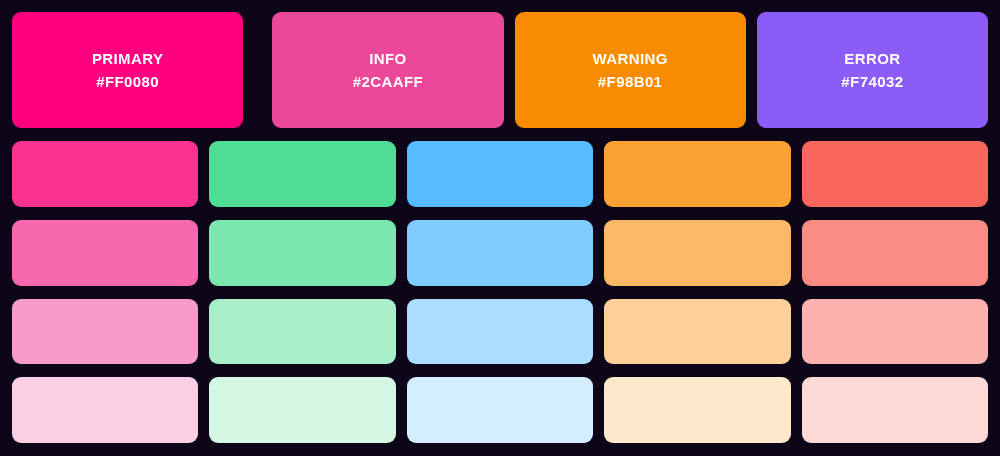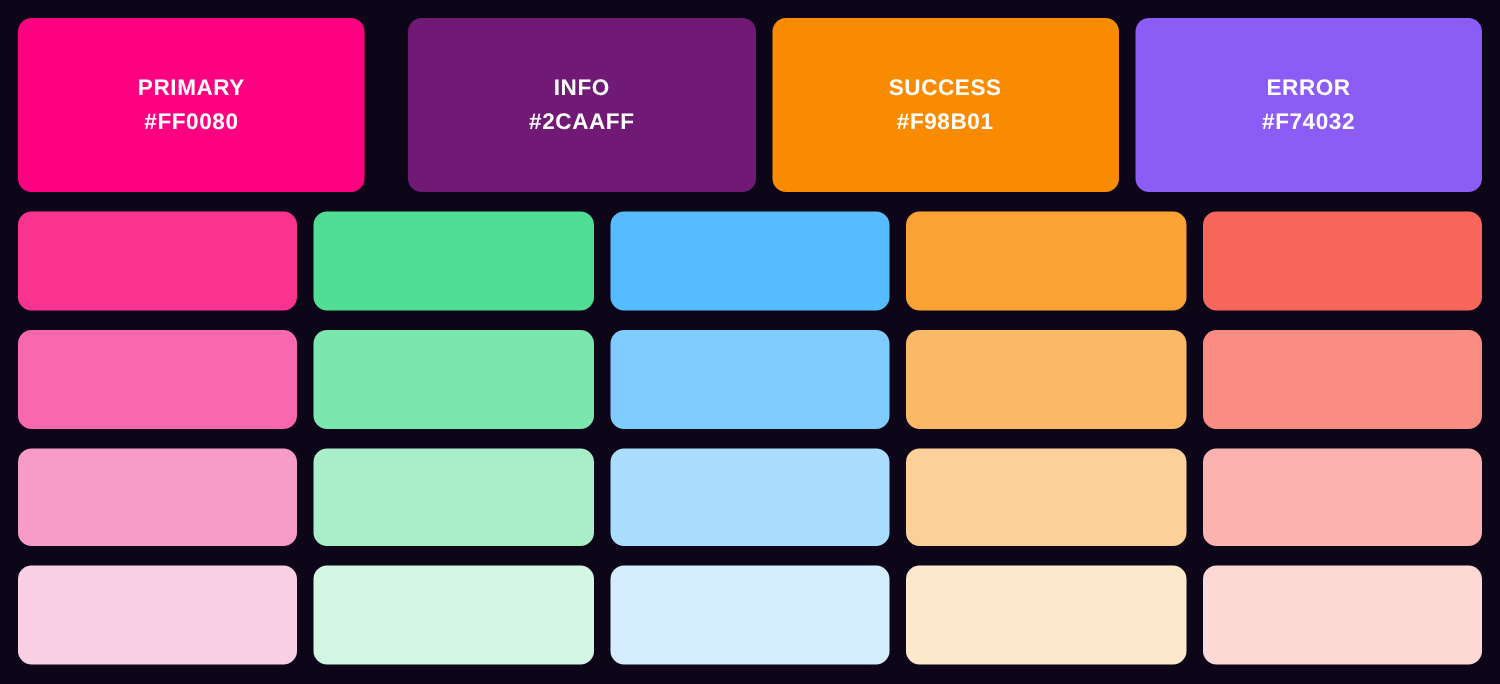--- a/index.html
+++ b/index.html
@@ -69,26 +69,26 @@
 </style>
 </head>
 <body style="background: rgb(13, 6, 24);">
 
 <div id="palette-grid">
     <div class="palette-row header-row">
       <div class="swatch header-swatch" style="background: rgb(255, 0, 128);">
         <div class="swatch-name">PRIMARY</div>
         <div class="swatch-hex">#FF0080</div>
       </div>
-      <div class="swatch header-swatch" style="background: #701a75; margin-left: 18px;">
+      <div class="swatch header-swatch" style="background: #ec4899; margin-left: 18px;">
         <div class="swatch-name">INFO</div>
         <div class="swatch-hex">#2CAAFF</div>
       </div>
       <div class="swatch header-swatch" style="background: rgb(249, 139, 1);">
-        <div class="swatch-name">SUCCESS</div>
+        <div class="swatch-name">WARNING</div>
         <div class="swatch-hex">#F98B01</div>
       </div>
       <div class="swatch header-swatch" style="background: #8b5cf6;">
         <div class="swatch-name">ERROR</div>
         <div class="swatch-hex">#F74032</div>
       </div>
     </div>
     <div class="palette-row tint-row">
       <div class="swatch" style="background: rgb(250, 51, 145);"></div>
       <div class="swatch" style="background: rgb(80, 221, 148);"></div>

